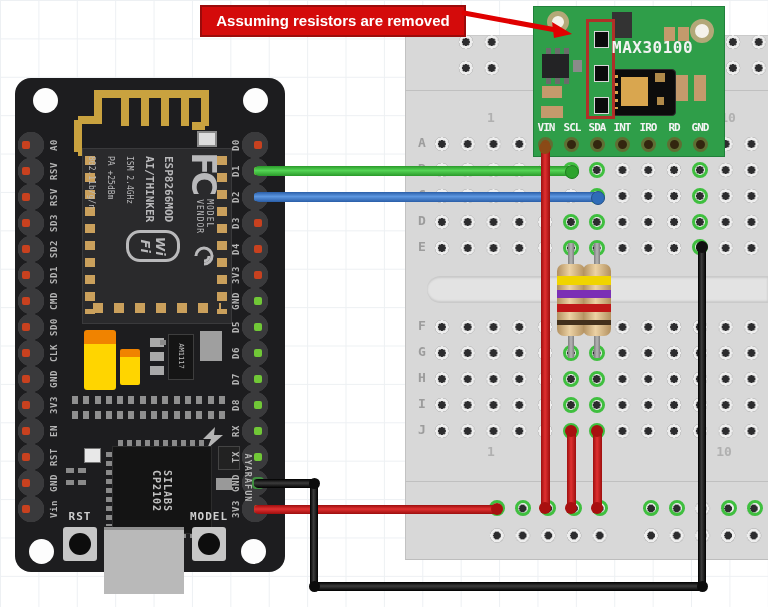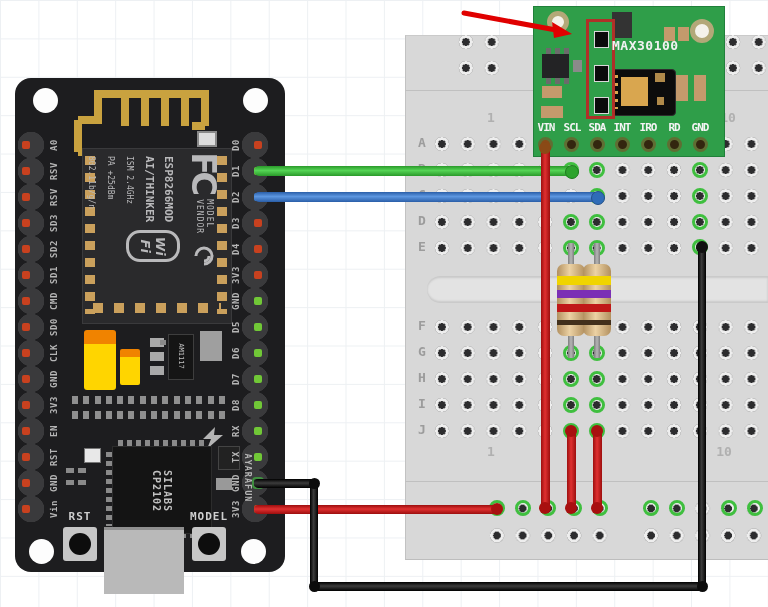--- a/index.html
+++ b/index.html
@@ -386,21 +386,21 @@
   <div id="max-outline" class="abs" style="left:586px;top:19px;width:29px;height:100px"></div>
   <div class="smd abs" style="left:594px;top:31px;width:13px;height:15px"></div>
   <div class="smd abs" style="left:594px;top:65px;width:13px;height:15px"></div>
   <div class="smd abs" style="left:594px;top:97px;width:13px;height:15px"></div>
 
   <div class="abs" style="left:612px;top:69px;width:62px;height:45px;background:#0c0c0c;border:1px solid #2e2e2e;border-radius:4px;z-index:5"></div>
   <div class="abs" style="left:621px;top:77px;width:27px;height:29px;background:var(--sensor-gold);z-index:6"></div>
   <div class="abs" style="left:615px;top:75px;width:3px;height:34px;background:repeating-linear-gradient(#d9a64f 0 3px,transparent 3px 8px);z-index:6"></div>
   <div class="abs" style="left:655px;top:73px;width:10px;height:9px;background:#b08a4a;z-index:6"></div>
   <div class="abs" style="left:657px;top:97px;width:7px;height:8px;background:#b08a4a;z-index:6"></div>
-  <div class="abs" style="left:612px;top:38px;width:92px;height:16px;font-size:13px;font-weight:bold;color:#f2f2f2;z-index:6;letter-spacing:0.5px">MAX30100</div>
+  <div class="abs" style="left:612px;top:38px;width:92px;height:16px;font-size:16px;font-weight:bold;color:#f2f2f2;z-index:6;letter-spacing:0.5px">MAX30100</div>
 
   <span class="max-pinlab" style="left:528px">VIN</span>
   <span class="max-pinlab" style="left:554px">SCL</span>
   <span class="max-pinlab" style="left:579px">SDA</span>
   <span class="max-pinlab" style="left:604px">INT</span>
   <span class="max-pinlab" style="left:630px">IRO</span>
   <span class="max-pinlab" style="left:656px">RD</span>
   <span class="max-pinlab" style="left:682px">GND</span>
   <div class="max-pinhole abs" style="left:538px;top:137px;background:#8a4a16"></div>
   <div class="max-pinhole abs" style="left:564px;top:137px"></div>
@@ -447,18 +447,21 @@
   <div class="cap abs" style="left:539px;top:502px;background:#a81010"></div>
   <div class="cap abs" style="left:565px;top:425px;background:#a81010"></div>
   <div class="cap abs" style="left:591px;top:425px;background:#a81010"></div>
   <div class="cap abs" style="left:565px;top:502px;background:#a81010"></div>
   <div class="cap abs" style="left:591px;top:502px;background:#a81010"></div>
   <div class="cap abs" style="left:696px;top:241px;background:#111"></div>
   <div class="joint abs" style="left:309px;top:478px"></div>
   <div class="joint abs" style="left:309px;top:581px"></div>
   <div class="joint abs" style="left:697px;top:581px"></div>
 
+  <div id="callout" class="abs">
+    <span>Assuming resistors are removed</span>
+  </div>
   <svg id="arrow-svg" class="abs" viewBox="0 0 180 60">
     <line x1="34" y1="13" x2="126" y2="30" stroke="#e00000" stroke-width="5" stroke-linecap="round"></line>
     <polygon points="142,34 122,22 124,38" fill="#e00000"></polygon>
   </svg>
 
 </div>
 
 </body></html>

